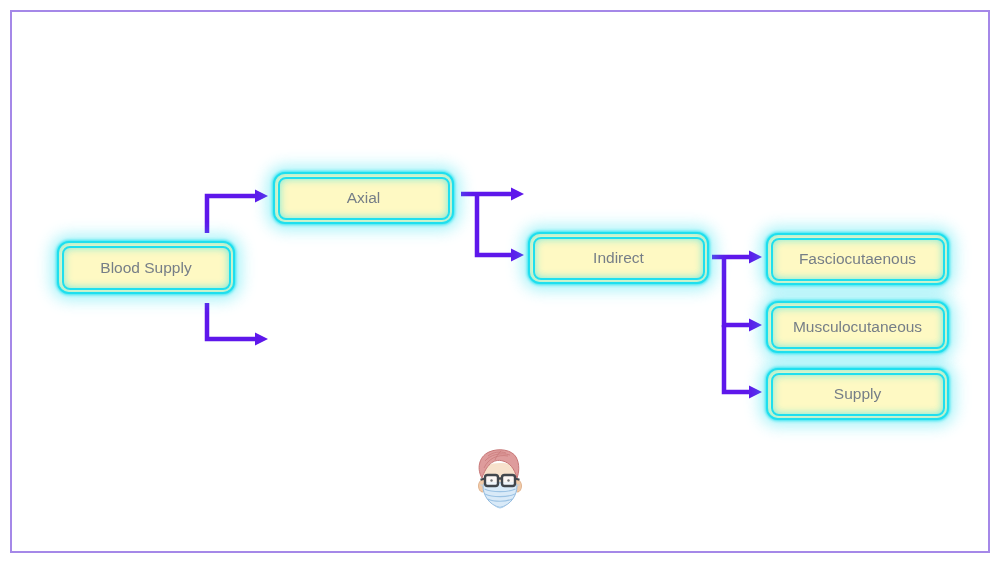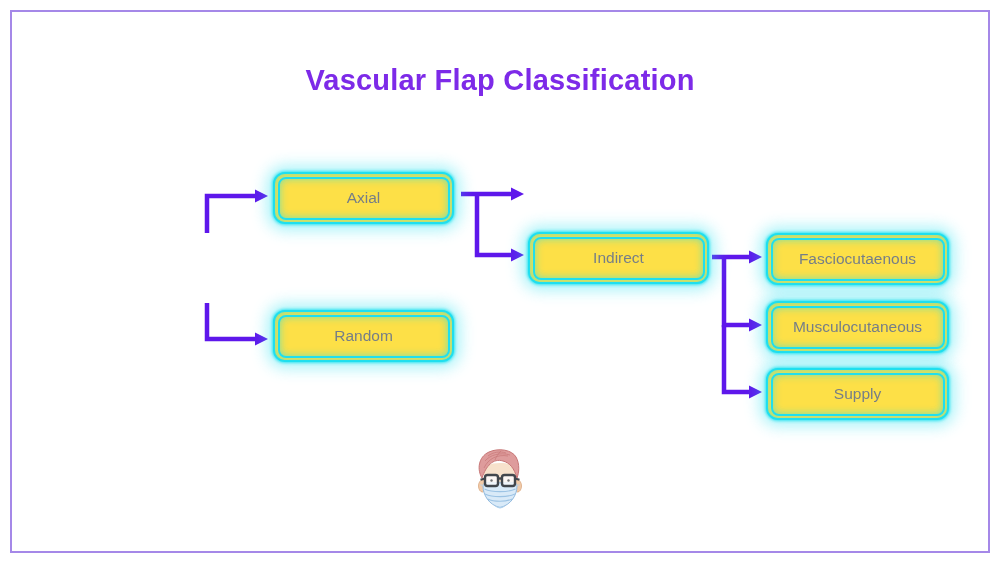--- a/index.html
+++ b/index.html
@@ -11,21 +11,21 @@
     position:absolute;left:10px;top:10px;right:10px;bottom:10px;
     border:2px solid #a588e8;pointer-events:none;
   }
   .page-title{
     position:absolute;left:0;top:64px;width:100%;text-align:center;
     font-size:29px;font-weight:bold;color:#7d2ae8;letter-spacing:0.2px;margin:0;
   }
   .edges{position:absolute;left:0;top:0;width:1000px;height:563px;pointer-events:none;}
   .node{
     position:absolute;display:flex;align-items:center;justify-content:center;
-    background:#fde047;border:2px solid #1fdfee;border-radius:12px;
+    background:#fef9c3;border:2px solid #1fdfee;border-radius:12px;
     box-shadow:0 0 3px 1px rgba(34,226,240,0.85),
                0 0 15px 6px rgba(34,226,240,0.40),
                inset 0 0 9px 1px rgba(34,226,240,0.50);
   }
   .node-inner{
     position:absolute;left:2.5px;top:2.5px;right:2.5px;bottom:2.5px;
     border:2px solid #1fdfee;border-radius:8px;
     box-shadow:inset 0 0 8px rgba(34,226,240,0.45);
     pointer-events:none;
   }
@@ -34,49 +34,48 @@
   }
   .mascot{position:absolute;left:470px;top:448px;width:60px;height:66px;}
 </style>
 </head>
 <body>
 
 <div class="canvas">
 
   <div class="frame"></div>
 
-  <h1 class="page-title">Vascular Flap Classification</h1>
 
   <svg class="edges" viewBox="0 0 1000 563">
     <defs>
       <marker id="arw" viewBox="0 0 10 10" refX="1" refY="5" markerWidth="3" markerHeight="3" orient="auto-start-reverse">
         <path d="M0,0 L10,5 L0,10 Z" fill="#5e17eb"></path>
       </marker>
     </defs>
     <g stroke="#5e17eb" stroke-width="4.5" fill="none">
       <path d="M207,233 L207,196 L256,196" marker-end="url(#arw)"></path>
       <path d="M207,303 L207,339 L256,339" marker-end="url(#arw)"></path>
       <path d="M461,194 L512,194" marker-end="url(#arw)"></path>
       <path d="M477,194 L477,255 L512,255" marker-end="url(#arw)"></path>
       <path d="M712,257 L750,257" marker-end="url(#arw)"></path>
       <path d="M724,257 L724,325 L750,325" marker-end="url(#arw)"></path>
       <path d="M724,325 L724,392 L750,392" marker-end="url(#arw)"></path>
     </g>
   </svg>
 
+  <div class="node" style="left:57px;top:241px;width:174px;height:49px">
+    <div class="node-inner"></div>
+    <span class="node-label">Blood Supply</span>
+  </div>
 
   <div class="node" style="left:273px;top:172px;width:177px;height:48px">
     <div class="node-inner"></div>
     <span class="node-label">Axial</span>
   </div>
 
-  <div class="node" style="left:273px;top:310px;width:177px;height:48px">
-    <div class="node-inner"></div>
-    <span class="node-label">Random</span>
-  </div>
 
 
   <div class="node" style="left:528px;top:232px;width:177px;height:48px">
     <div class="node-inner"></div>
     <span class="node-label">Indirect</span>
   </div>
 
   <div class="node" style="left:766px;top:301px;width:179px;height:48px">
     <div class="node-inner"></div>
     <span class="node-label">Musculocutaneous</span>

